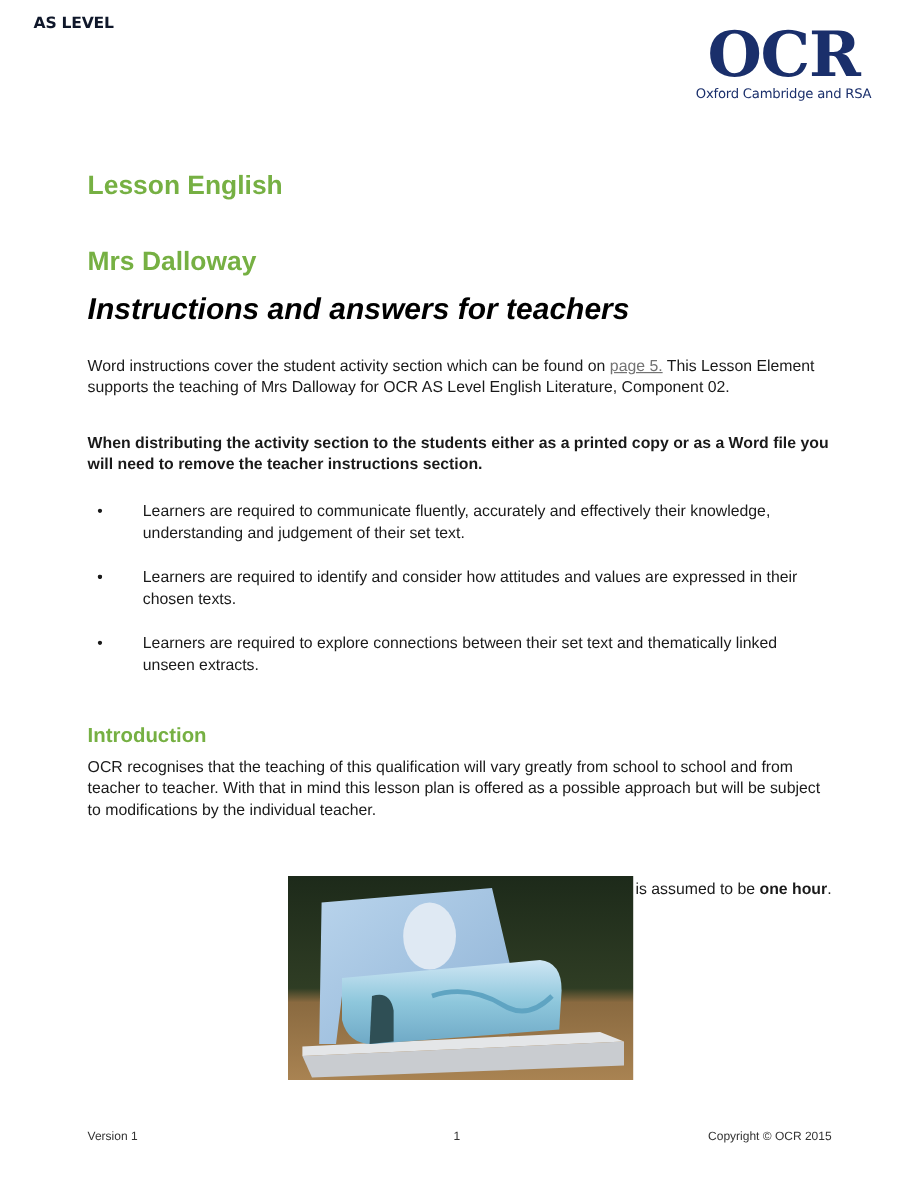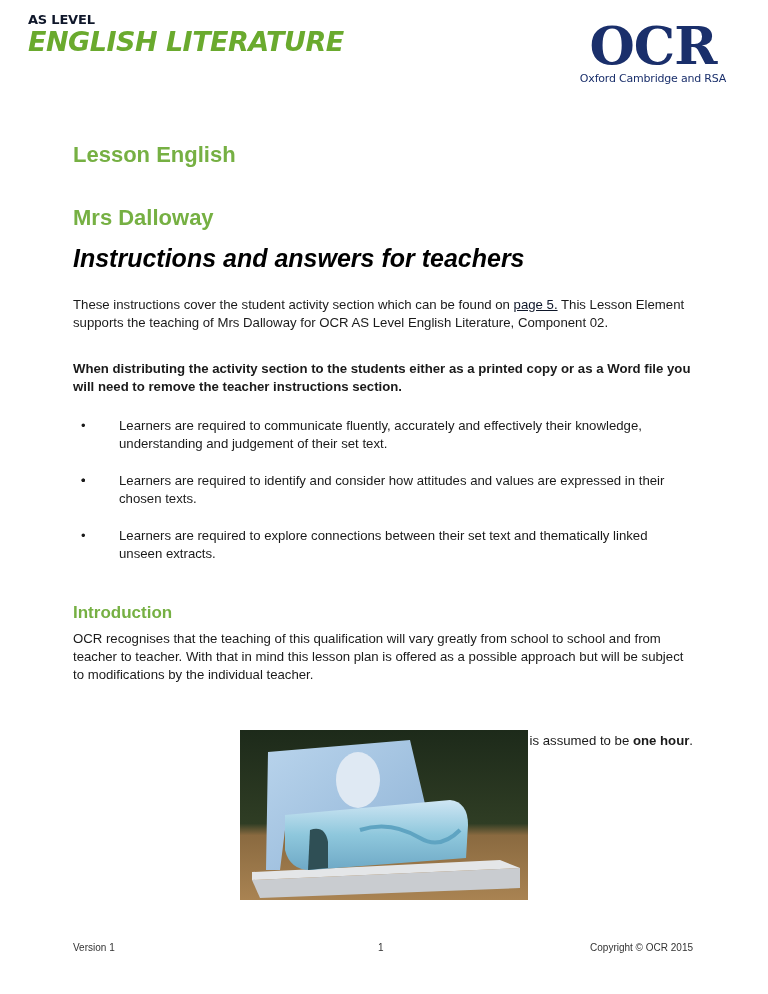--- a/index.html
+++ b/index.html
@@ -15,56 +15,55 @@
     .ocr { position: absolute; left: 568px; top: 22px; width: 170px; text-align: center; }
     .ocr .big { font-family: "DejaVu Serif", serif; font-weight: bold; font-size: 52px; color: #1a2f6b; line-height: 48px; letter-spacing: -1px; }
     .ocr .small { font-family: "DejaVu Sans", sans-serif; font-size: 11px; color: #1a2f6b; line-height: 14px; margin-top: 2px; letter-spacing: -0.2px; }
 
     .content { position: absolute; left: 73px; top: 0; width: 620px; }
     .h-lesson { position: absolute; top: 142px; font-size: 22px; font-weight: bold; color: #76b043; margin: 0; white-space: nowrap; }
     .h-title { position: absolute; top: 205px; font-size: 22px; font-weight: bold; color: #76b043; margin: 0; white-space: nowrap; text-align: center; }
     .h-sub { position: absolute; top: 244px; font-size: 25px; font-weight: bold; font-style: italic; color: #000; margin: 0; white-space: nowrap; }
 
     .p { position: absolute; font-size: 13.2px; line-height: 18px; color: #1a1a1a; margin: 0; width: 620px; }
-    .p a { color: #0f172a; text-decoration: underline; }
+    .p a { color: #737373; text-decoration: underline; }
     .bold { font-weight: bold; }
 
     .bullets { position: absolute; top: 417px; left: 0; margin: 0; padding: 0; list-style: none; width: 620px; }
     .bullets li { position: relative; padding-left: 46px; font-size: 13.2px; line-height: 18px; margin-bottom: 19px; }
     .bullets li .dot { position: absolute; left: 8px; top: 0; font-size: 13px; }
 
     .h-intro { position: absolute; top: 603px; font-size: 17px; font-weight: bold; color: #76b043; margin: 0; }
 
     .photo { position: absolute; left: 240px; top: 730px; width: 288px; height: 170px; overflow: hidden; }
 
     .footer { position: absolute; top: 942px; left: 73px; width: 620px; font-size: 10px; color: #333; }
     .footer .l { position: absolute; left: 0; }
     .footer .c { position: absolute; left: 305px; }
     .footer .r { position: absolute; right: 0; }
   </style>
 </head>
 <body>
 
 <div class="brand">
   <div class="aslevel">AS LEVEL</div>
-  <div class="eng">ENGLISH LITERATURE</div>
 </div>
 
 <div class="ocr">
   <div class="big">OCR</div>
   <div class="small">Oxford Cambridge and RSA</div>
 </div>
 
 <div class="content">
   <h2 class="h-lesson">Lesson English</h2>
   <h2 class="h-title">Mrs Dalloway</h2>
   <h1 class="h-sub">Instructions and answers for teachers</h1>
 
   <p class="p" style="top:296px;">
-    <span>These instructions cover the student activity section which can be found on </span><a href="#">page 5.</a><span> This Lesson Element supports the teaching of Mrs Dalloway for OCR AS Level English Literature, Component 02.</span>
+    <span>Word instructions cover the student activity section which can be found on </span><a href="#">page 5.</a><span> This Lesson Element supports the teaching of Mrs Dalloway for OCR AS Level English Literature, Component 02.</span>
   </p>
 
   <p class="p bold" style="top:360px;">When distributing the activity section to the students either as a printed copy or as a Word file you will need to remove the teacher instructions section.</p>
 
   <ul class="bullets">
     <li><span class="dot">•</span><span>Learners are required to communicate fluently, accurately and effectively their knowledge, understanding and judgement of their set text.</span></li>
     <li><span class="dot">•</span></li>
     <li><span class="dot">•</span><span>Learners are required to identify and consider how attitudes and values are expressed in their chosen texts.</span></li>
     <li><span class="dot">•</span><span>Learners are required to explore connections between their set text and thematically linked unseen extracts.</span></li>
   </ul>

